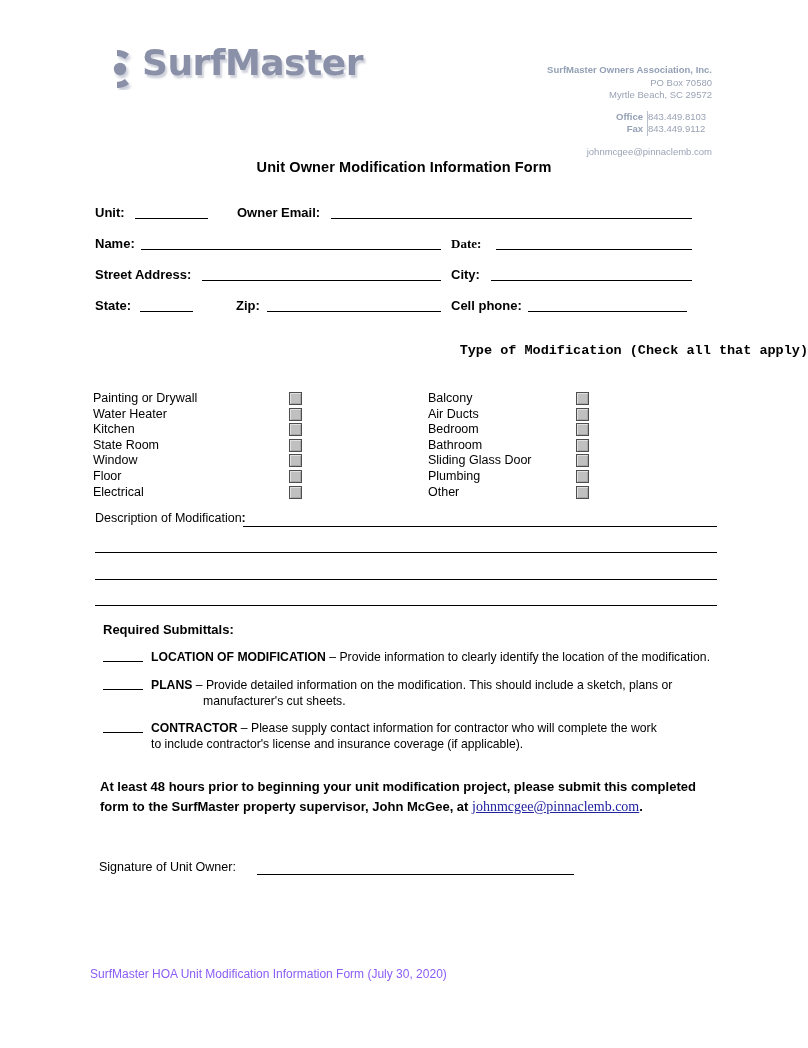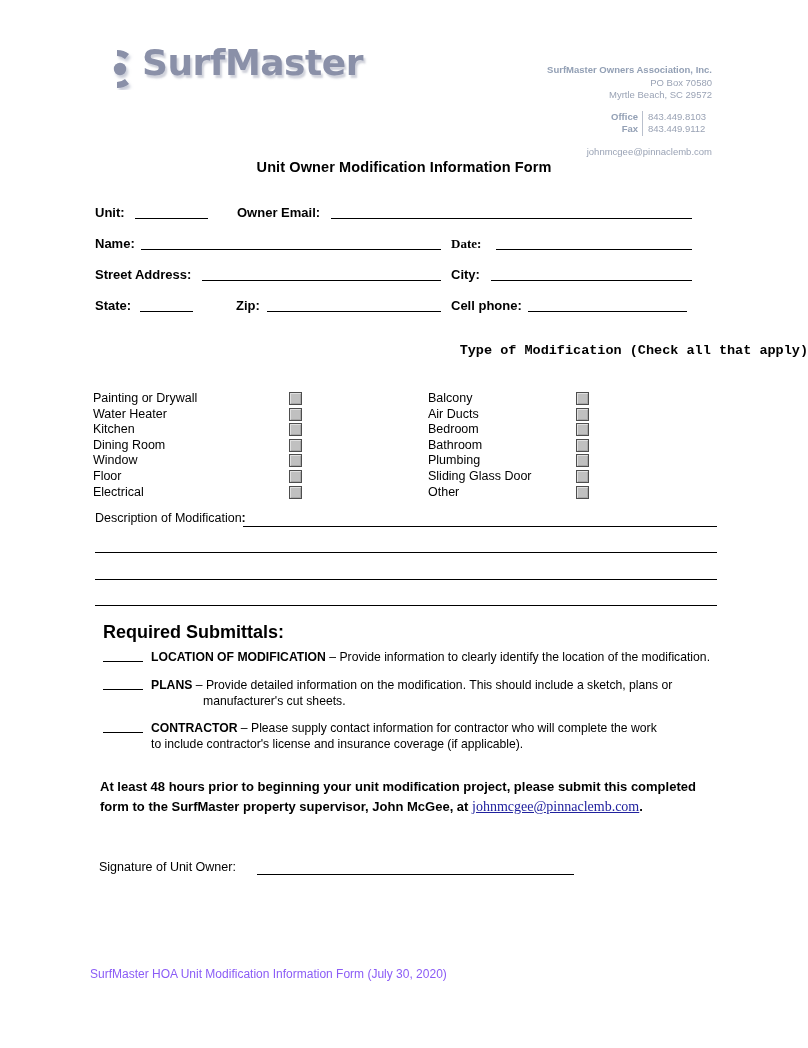--- a/index.html
+++ b/index.html
@@ -77,21 +77,20 @@
     line-height: 12.5px;
   }
   .phone-lbl {
     font-weight: bold;
     text-align: right;
     padding-right: 4px;
     color: #93a0b5;
   }
   .phone-num {
     border-left: 1px solid #b9c0cd;
-    padding-left: 5px;
     text-align: left;
     min-width: 64px;
     color: #9aa3b5;
   }
   .contact .email {
     margin-top: 10px;
     color: #9aa3b5;
   }
 
   
@@ -162,21 +161,21 @@
     top: 511px;
     font-size: 12.5px;
   }
   .desc-label b { font-weight: bold; }
 
   
   .sub-head {
     position: absolute;
     left: 103px;
     top: 622px;
-    font-size: 18px;
+    font-size: 13px;
     font-weight: bold;
   }
   .sub-item {
     position: absolute;
     font-size: 12.2px;
     line-height: 15.5px;
   }
   .sub-blank {
     position: absolute;
     left: 0;
@@ -308,21 +307,21 @@
     </div>
     <div class="cb-row">
       <span class="cb-label">Water Heater</span>
       <span class="cb-box" style="left:196px;"></span>
     </div>
     <div class="cb-row">
       <span class="cb-label">Kitchen</span>
       <span class="cb-box" style="left:196px;"></span>
     </div>
     <div class="cb-row">
-      <span class="cb-label">Dining Room</span>
+      <span class="cb-label">State Room</span>
       <span class="cb-box" style="left:196px;"></span>
     </div>
     <div class="cb-row">
       <span class="cb-label">Window</span>
       <span class="cb-box" style="left:196px;"></span>
     </div>
     <div class="cb-row">
       <span class="cb-label">Floor</span>
       <span class="cb-box" style="left:196px;"></span>
     </div>
@@ -343,25 +342,25 @@
     </div>
     <div class="cb-row">
       <span class="cb-label">Bedroom</span>
       <span class="cb-box" style="left:148px;"></span>
     </div>
     <div class="cb-row">
       <span class="cb-label">Bathroom</span>
       <span class="cb-box" style="left:148px;"></span>
     </div>
     <div class="cb-row">
+      <span class="cb-label">Sliding Glass Door</span>
+      <span class="cb-box" style="left:148px;"></span>
+    </div>
+    <div class="cb-row">
       <span class="cb-label">Plumbing</span>
-      <span class="cb-box" style="left:148px;"></span>
-    </div>
-    <div class="cb-row">
-      <span class="cb-label">Sliding Glass Door</span>
       <span class="cb-box" style="left:148px;"></span>
     </div>
     <div class="cb-row">
       <span class="cb-label">Other</span>
       <span class="cb-box" style="left:148px;"></span>
     </div>
   </div>
 
   <div class="desc-label">
     <span>Description of Modification</span><b>:</b>

